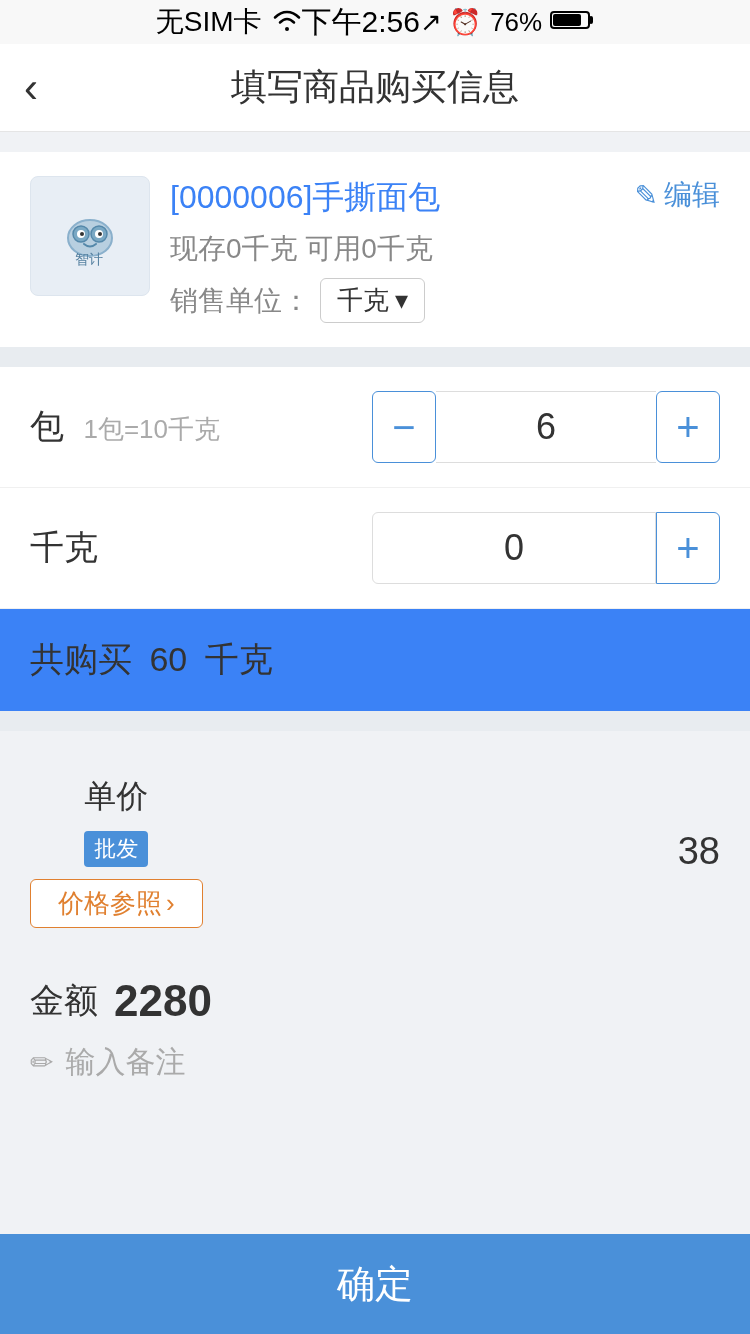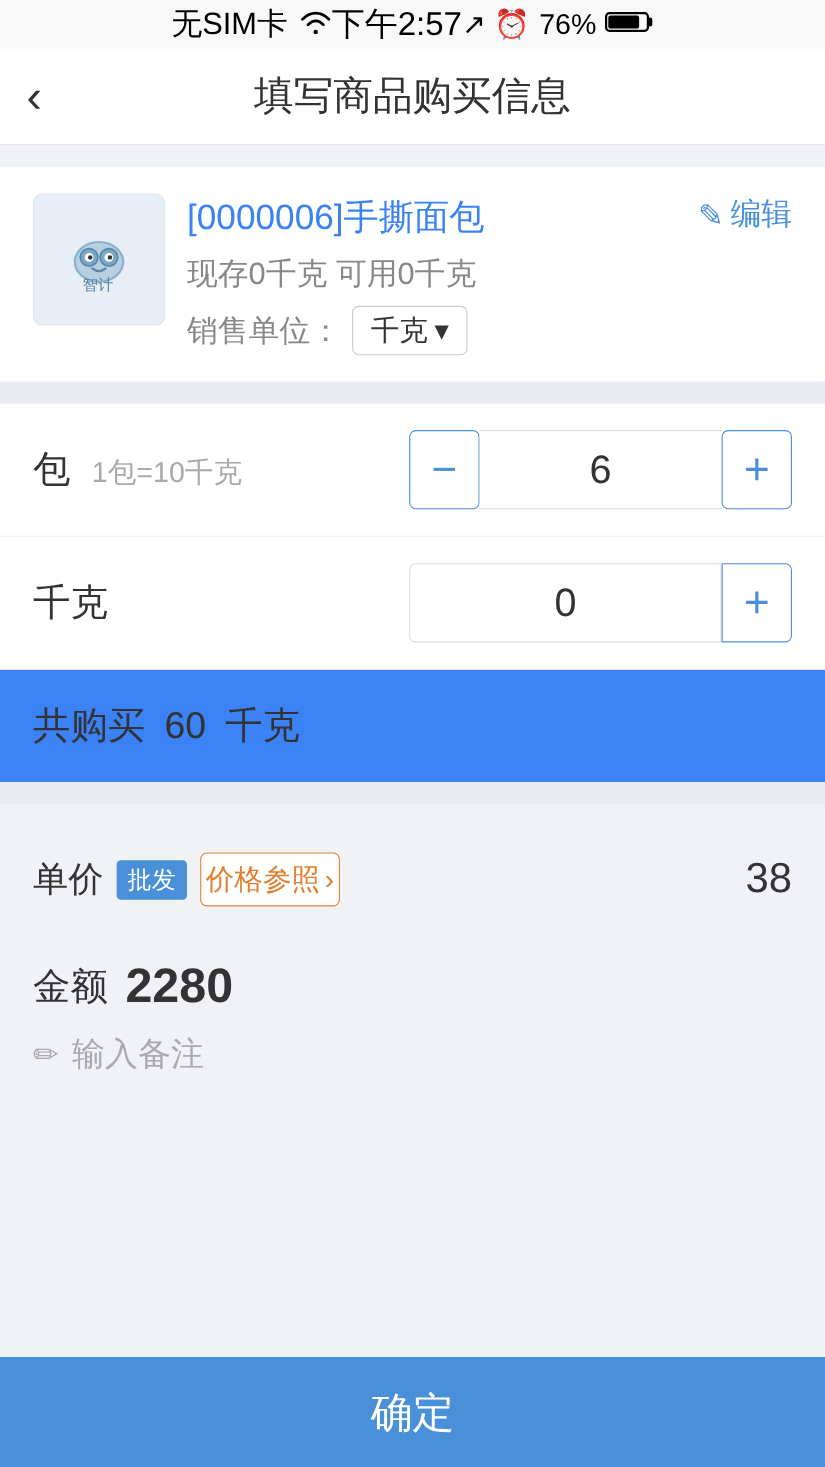--- a/index.html
+++ b/index.html
@@ -191,35 +191,35 @@
       background: #f0f2f5;
       padding: 24px 30px;
       margin-top: 20px;
     }
     .price-row {
       display: flex;
       align-items: center;
       justify-content: space-between;
       margin-bottom: 0;
     }
-    .price-left { display: flex; align-items: center; gap: 12px; }
+    .price-left { display: flex; align-items: center; gap: 12px; flex-direction: column; }
     .price-label { font-size: 32px; color: #333; }
     .price-tag-pifa {
       background: #4a90d9;
       color: #fff;
       font-size: 22px;
       padding: 3px 10px;
       border-radius: 4px;
     }
     .price-ref-btn {
       border: 1px solid #e08030;
       color: #e08030;
       background: #fff;
       border-radius: 6px;
-      padding: 6px 4px;
+      padding: 6px 27px;
       font-size: 26px;
       display: flex;
       align-items: center;
       gap: 4px;
       cursor: pointer;
     }
     .price-value { font-size: 38px; color: #333; font-weight: 500; }
 
     
     .amount-section {
@@ -268,21 +268,21 @@
   <div class="status-left">
     <span>无SIM卡</span>
     <span>
       <svg width="30" height="22" viewBox="0 0 30 22" fill="none">
         <path d="M15 18a2 2 0 110 4 2 2 0 010-4z" fill="#000"></path>
         <path d="M8 13.5C10.1 11.4 12.4 10 15 10s4.9 1.4 7 3.5" stroke="#000" stroke-width="2.5" fill="none" stroke-linecap="round"></path>
         <path d="M3 8.5C6.7 4.8 10.6 3 15 3s8.3 1.8 12 5.5" stroke="#000" stroke-width="2.5" fill="none" stroke-linecap="round"></path>
       </svg>
     </span>
   </div>
-  <div class="status-center">下午2:57</div>
+  <div class="status-center">下午2:56</div>
   <div class="status-right">
     <span>↗</span>
     <span>⏰</span>
     <span>76%</span>
     <span>
       <svg width="44" height="22" viewBox="0 0 44 22">
         <rect x="1" y="3" width="38" height="16" rx="3" ry="3" fill="none" stroke="#000" stroke-width="2"></rect>
         <rect x="39" y="7" width="4" height="8" rx="2" fill="#000"></rect>
         <rect x="3" y="5" width="28" height="12" rx="2" fill="#000"></rect>
       </svg>

